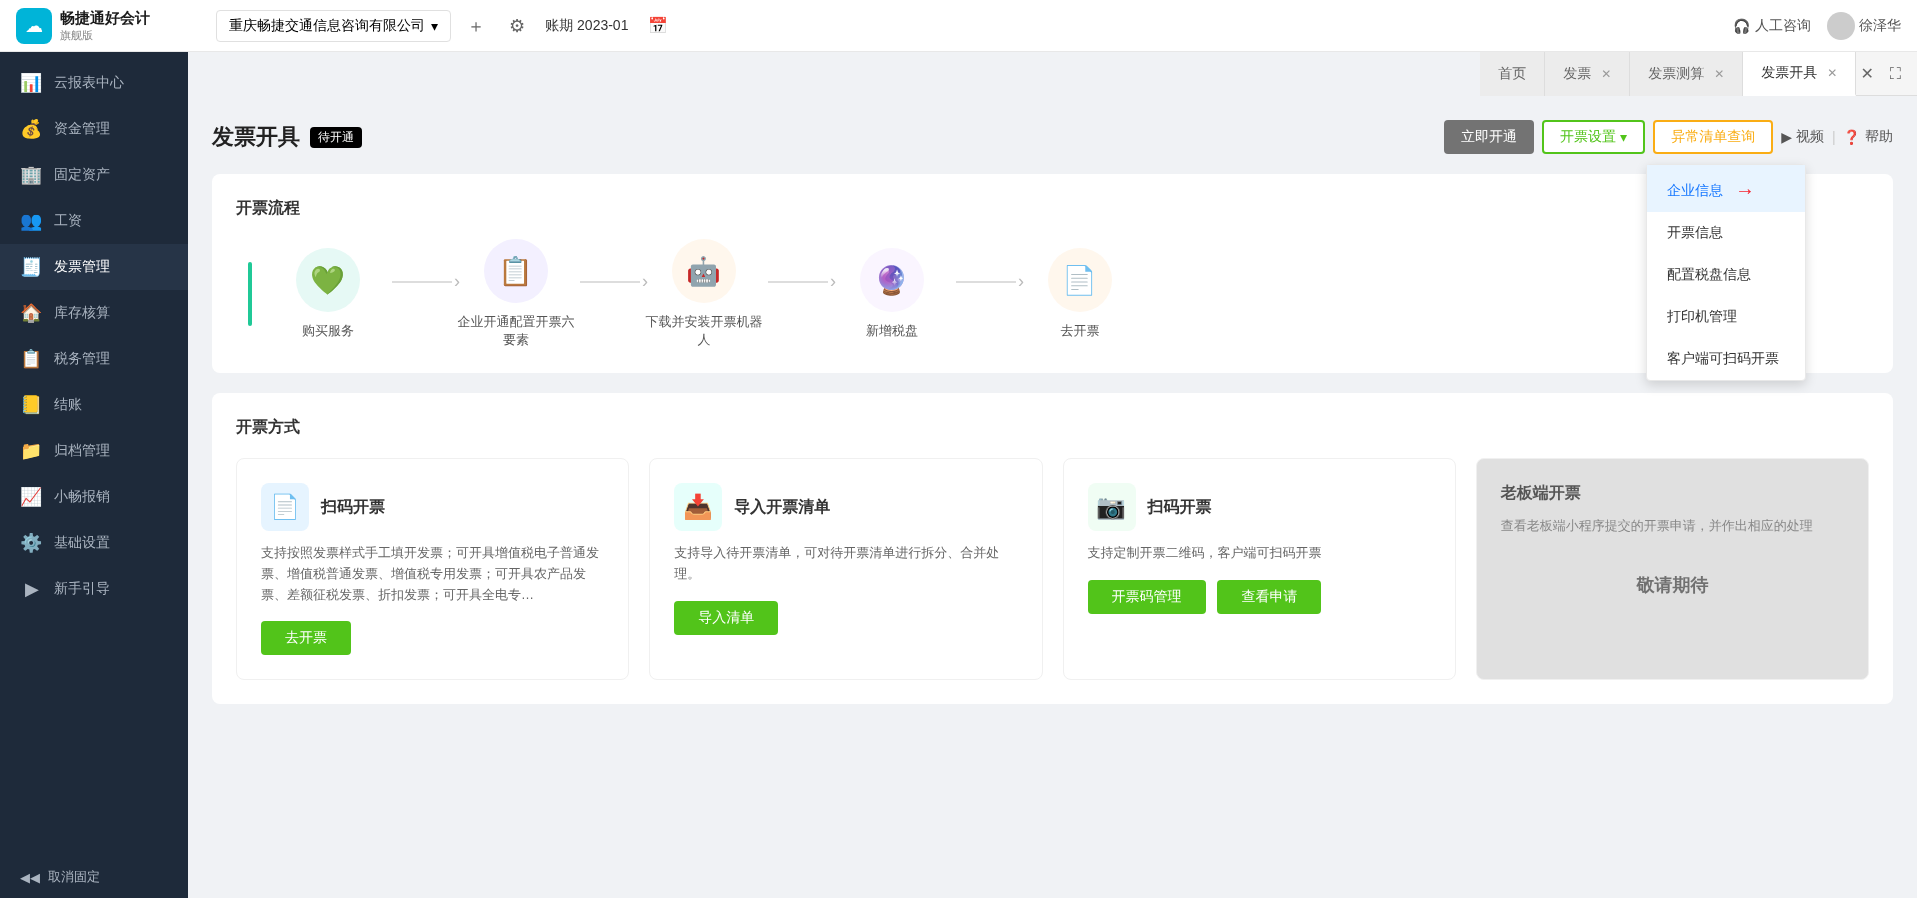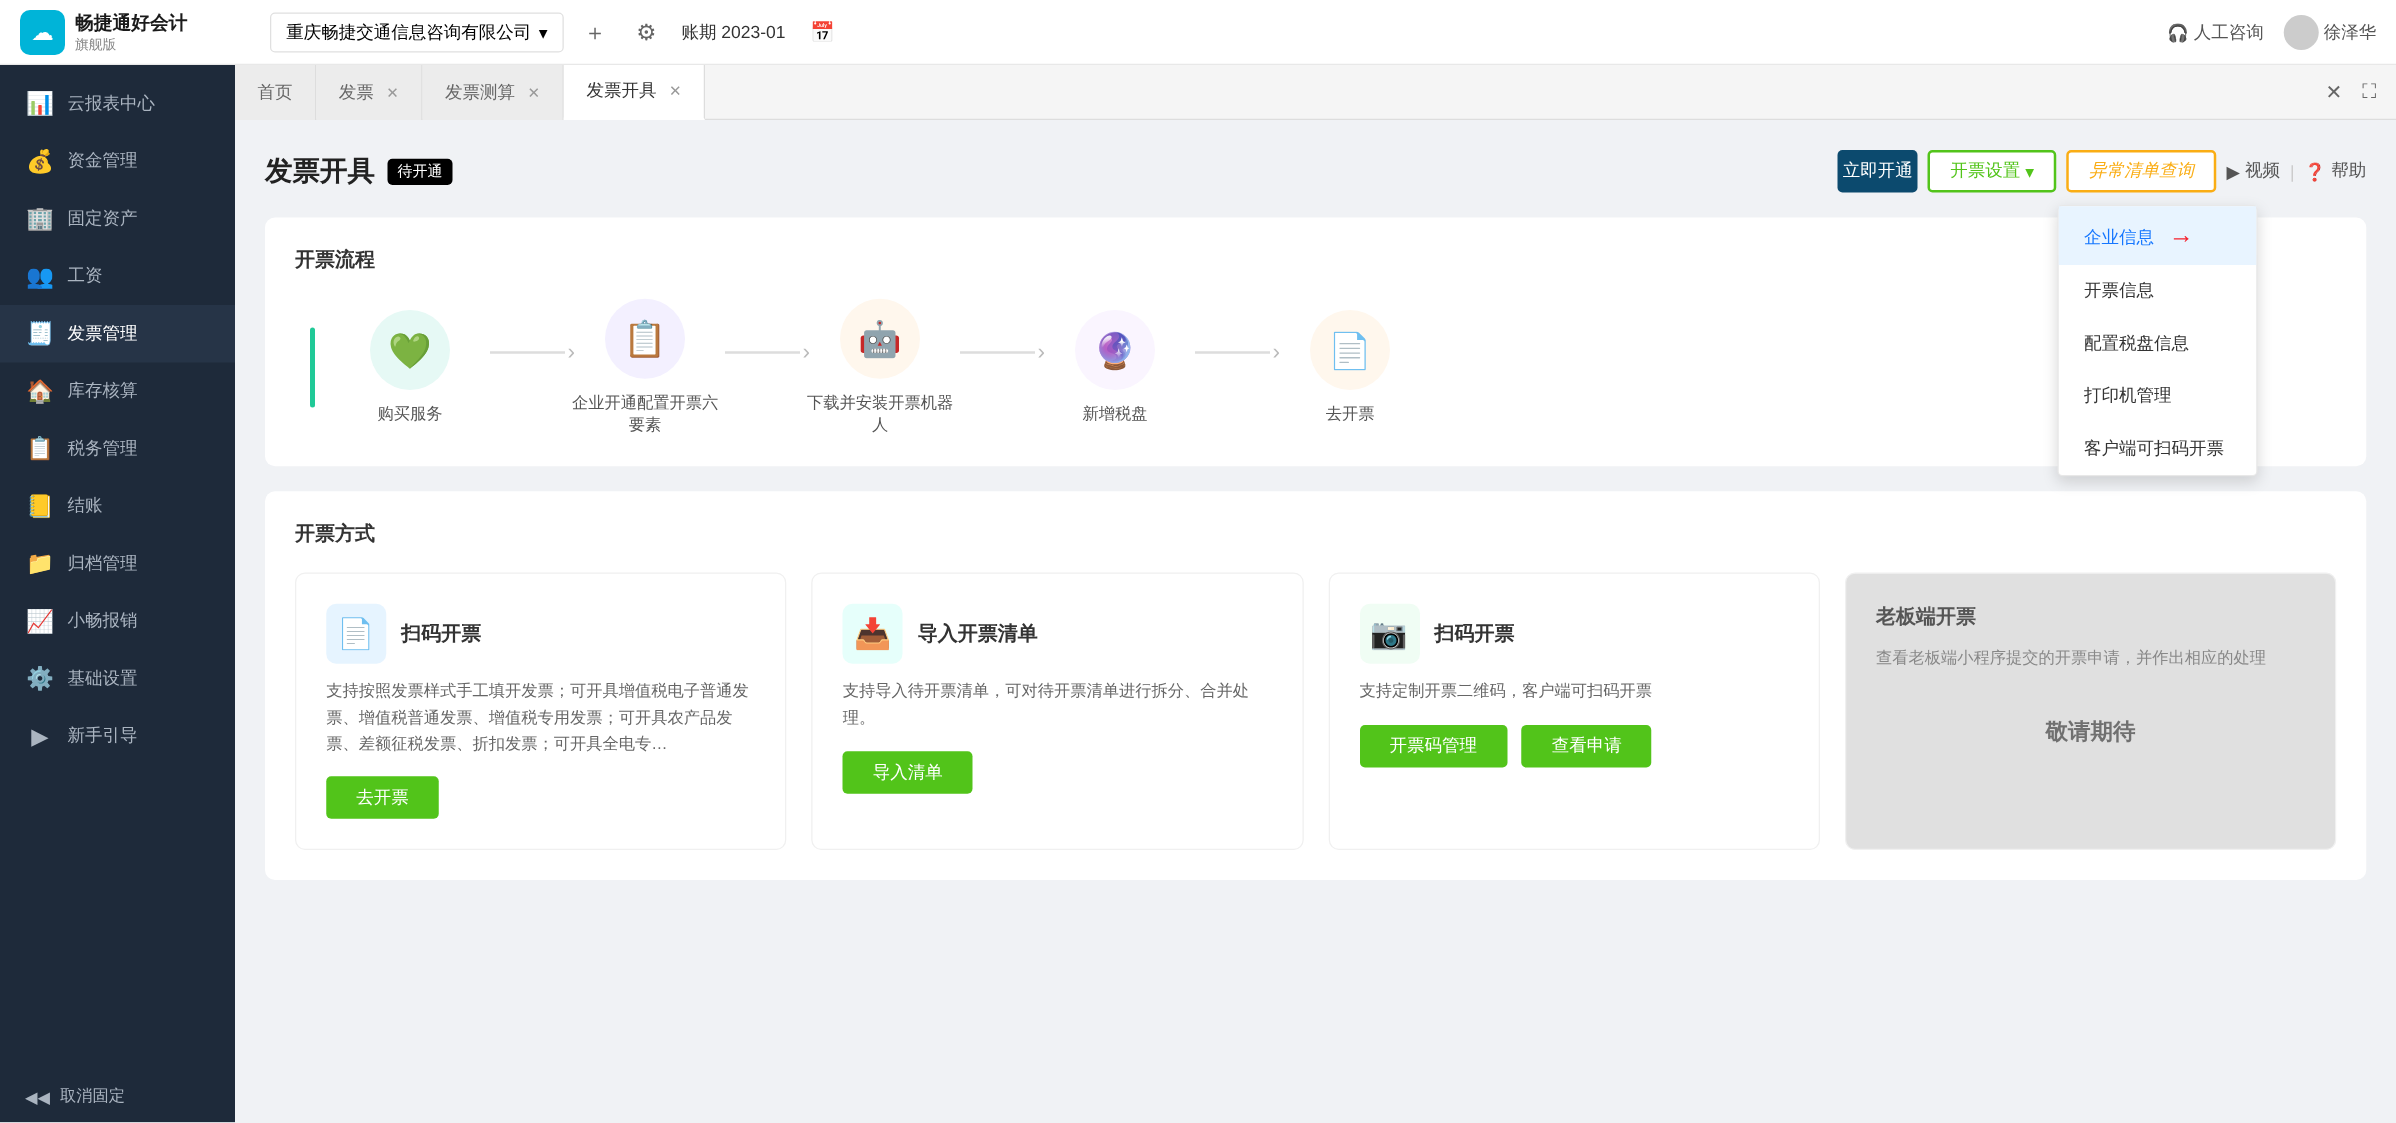--- a/index.html
+++ b/index.html
@@ -3,21 +3,21 @@
   <meta charset="utf-8">
   <style>
     * { box-sizing: border-box; margin: 0; padding: 0; }
     body { font-family: 'Microsoft YaHei', sans-serif; font-size: 14px; background: #f0f2f5; overflow: hidden; width: 1917px; height: 898px; }
 
     
     .app-container { display: flex; flex-direction: column; height: 898px; width: 1917px; }
     .top-bar { height: 52px; background: #fff; display: flex; align-items: center; padding: 0 16px; border-bottom: 1px solid #e8e8e8; flex-shrink: 0; }
     .main-area { display: flex; flex: 1; overflow: hidden; }
     .sidebar { width: 188px; background: #1e2a3a; flex-shrink: 0; display: flex; flex-direction: column; overflow: hidden; }
-    .content-area { flex: 1; display: flex; flex-direction: column; overflow: hidden; }
+    .content-area { flex: 1; display: flex; flex-direction: column; overflow: hidden; align-items: flex-end; }
     .tab-bar { height: 44px; background: #f5f5f5; display: flex; align-items: center; border-bottom: 1px solid #ddd; padding-left: 0; flex-shrink: 0; }
     .content-body { flex: 1; overflow-y: auto; padding: 24px; position: relative; }
 
     
     .logo-area { display: flex; align-items: center; gap: 8px; width: 188px; flex-shrink: 0; }
     .logo-icon { width: 36px; height: 36px; background: #00b4d8; border-radius: 8px; display: flex; align-items: center; justify-content: center; color: white; font-size: 18px; }
     .logo-text { color: #1a1a1a; font-size: 15px; font-weight: bold; }
     .logo-sub { color: #888; font-size: 11px; }
     .company-selector { display: flex; align-items: center; gap: 6px; margin-left: 12px; cursor: pointer; padding: 6px 12px; border: 1px solid #e0e0e0; border-radius: 4px; background: #fff; }
     .top-actions { display: flex; align-items: center; gap: 16px; margin-left: 12px; }
@@ -36,23 +36,23 @@
     .tab.active { background: #fff; color: #333; border-bottom: 2px solid #fff; }
     .tab-close { color: #999; font-size: 12px; margin-left: 4px; }
     .tab-bar-actions { margin-left: auto; display: flex; align-items: center; gap: 8px; padding-right: 12px; }
 
     
     .page-header { display: flex; align-items: center; justify-content: space-between; margin-bottom: 20px; }
     .page-title-area { display: flex; align-items: center; gap: 10px; }
     .page-title { font-size: 22px; font-weight: bold; color: #222; }
     .status-badge { background: #000000; color: white; font-size: 12px; padding: 2px 8px; border-radius: 4px; }
     .header-actions { display: flex; align-items: center; gap: 8px; position: relative; }
-    .btn-green { background: #0c4a6e; color: white; border: none; padding: 8px 4px; border-radius: 4px; cursor: pointer; font-size: 14px; }
+    .btn-green { background: #737373; color: white; border: none; padding: 8px 17px; border-radius: 4px; cursor: pointer; font-size: 14px; }
     .btn-outlined-green { background: white; color: #52c41a; border: 2px solid #52c41a; padding: 6px 16px; border-radius: 4px; cursor: pointer; font-size: 14px; display: flex; align-items: center; gap: 4px; }
-    .btn-outlined-yellow { background: white; color: #faad14; border: 2px solid #faad14; padding: 6px 16px; border-radius: 4px; cursor: pointer; font-size: 14px; font-style: italic; }
+    .btn-outlined-yellow { background: white; color: #faad14; border: 2px solid #faad14; padding: 6px 16px; border-radius: 4px; cursor: pointer; font-size: 14px; }
     .btn-video { background: none; border: none; color: #555; font-size: 14px; cursor: pointer; display: flex; align-items: center; gap: 4px; }
 
     
     .section { background: white; border-radius: 8px; padding: 24px; margin-bottom: 20px; }
     .section-title { font-size: 16px; font-weight: bold; color: #333; margin-bottom: 20px; }
 
     
     .flow-steps { display: flex; align-items: center; gap: 0; }
     .step { display: flex; flex-direction: column; align-items: center; gap: 10px; min-width: 120px; }
     .step-icon { width: 64px; height: 64px; border-radius: 50%; display: flex; align-items: center; justify-content: center; font-size: 28px; }

